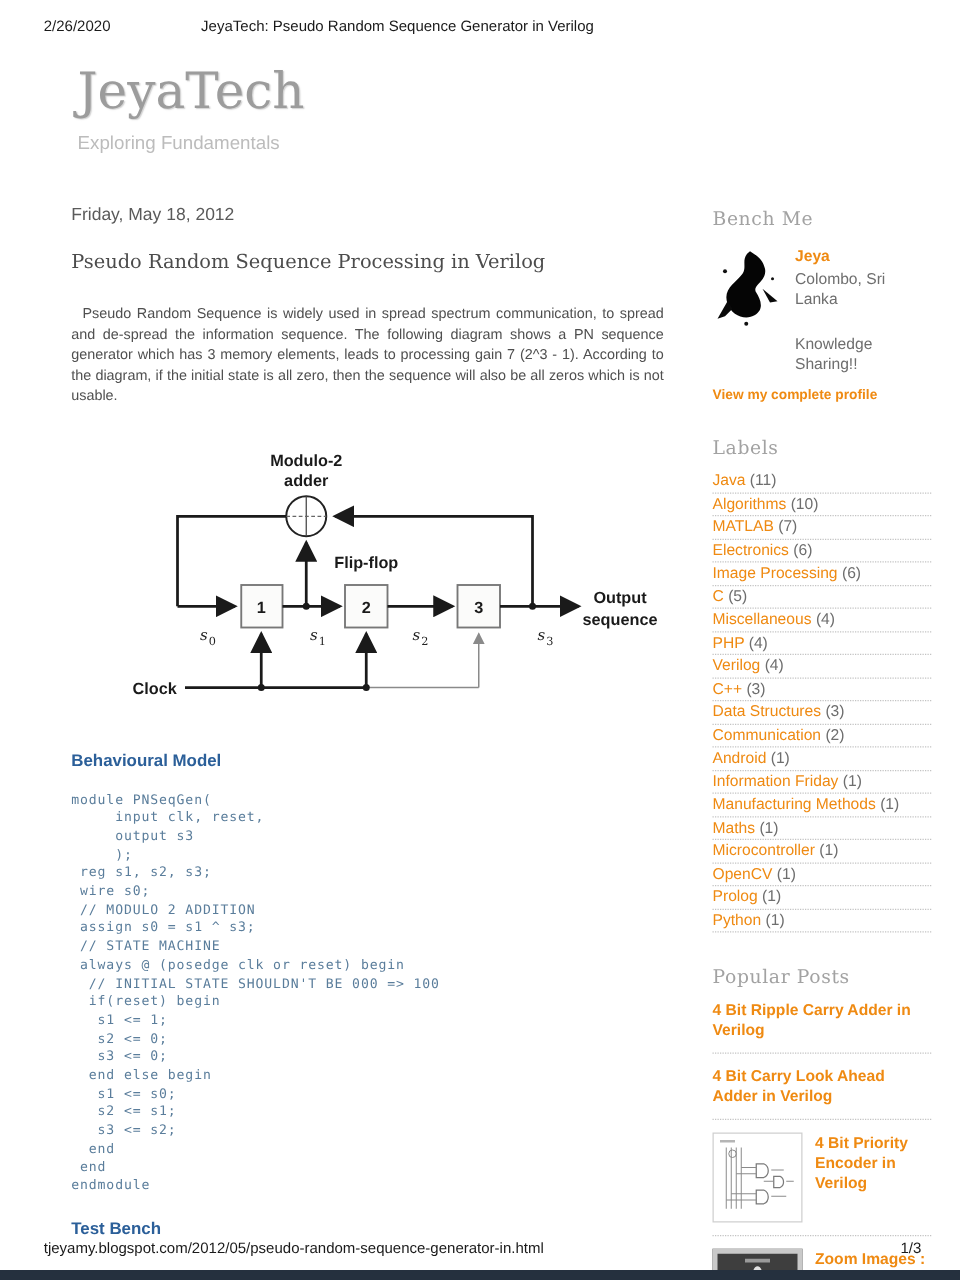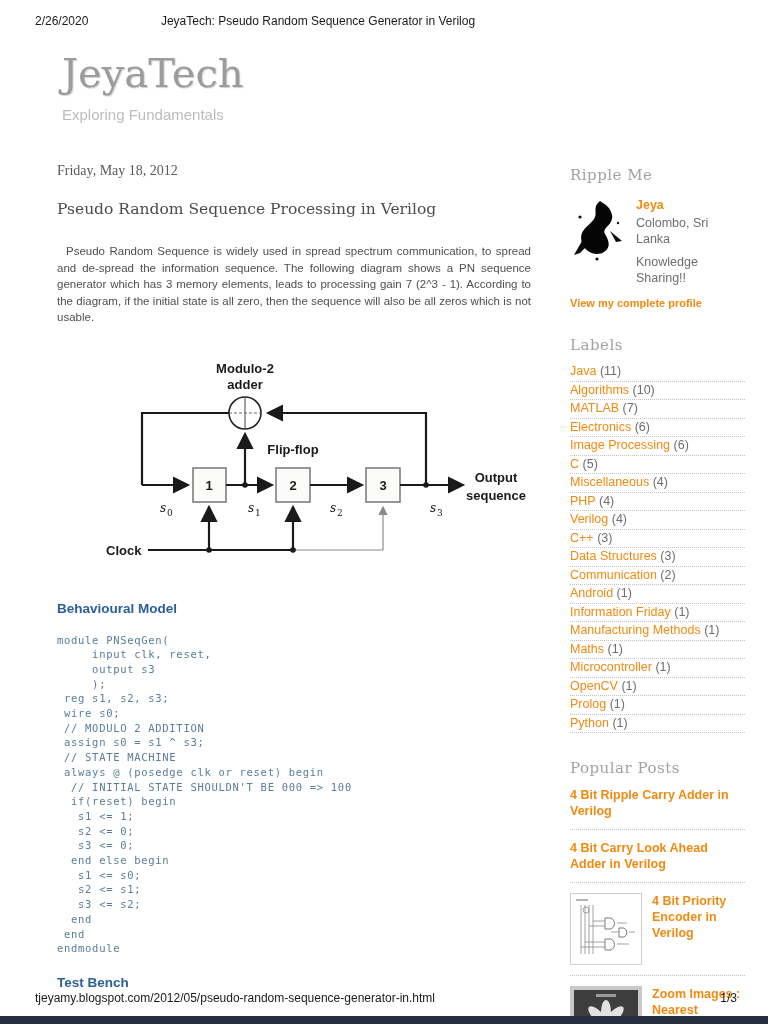--- a/index.html
+++ b/index.html
@@ -16,42 +16,42 @@
   .pf-page { position:absolute; right:31px; }
   .bottom-bar { position:absolute; left:0; bottom:0; width:768px; height:8px; background:#25303e; }
 
   
   .blog-header { position:absolute; left:62px; top:50px; }
   .blog-title { font-family:"DejaVu Serif", serif; font-size:40px; font-weight:400; color:#9c9c9c; text-shadow:1px 1px 1px rgba(120,120,120,.35); }
   .blog-tagline { margin-top:10px; font-size:15px; color:#bcbcbc; }
 
   
   .main-col { position:absolute; left:57px; top:163px; width:474px; }
-  .post-date { font-family:Liberation Serif, serif; font-size:14px; color:#5a5a5a; }
+  .post-date { font-family:Liberation Sans, sans-serif; font-size:14px; color:#5a5a5a; }
   .post-title { margin-top:21px; font-family:"DejaVu Serif", serif; font-size:15.5px; font-weight:400; color:#4c4c4c; }
   .post-intro { margin-top:25px; font-size:11.5px; line-height:16.5px; color:#4f4f4f; text-align:justify; text-indent:9px; }
 
   .diagram-wrap { margin-top:23px; margin-left:21px; width:470px; height:218px; }
   .dg-text { font-family:"Liberation Sans", sans-serif; font-size:13px; font-weight:600; fill:#1a1a1a; }
   .dg-sig { font-family:"DejaVu Serif", serif; font-style:italic; font-size:12px; fill:#222; }
   .dg-sub { font-family:"DejaVu Serif", serif; font-size:9px; fill:#222; }
 
   .h-blue { margin-top:34px; font-size:13.5px; font-weight:bold; color:#2b5f99; }
   .code-block { margin-top:17px; font-family:"DejaVu Sans Mono", monospace; font-size:10.5px; line-height:14.7px; letter-spacing:.7px; color:#5a7d9b; white-space:pre; }
   .h-blue2 { margin-top:19px; font-size:13.5px; font-weight:bold; color:#2b5f99; }
 
   
   .sidebar { position:absolute; left:570px; top:166px; width:175px; }
   .sb-heading { font-family:"DejaVu Serif", serif; font-size:15px; font-weight:400; color:#a2a2a2; letter-spacing:.5px; }
   .about-row { margin-top:13px; display:flex; }
   .avatar { width:57px; height:66px; flex:none; }
   .about-info { margin-left:9px; font-size:12.5px; line-height:16px; }
   .about-name { color:#ef8a12; font-weight:bold; }
   .about-loc { margin-top:2px; color:#6e6e6e; width:84px; }
-  .about-bio { margin-top:7px; color:#6e6e6e; width:84px; }
+  .about-bio { margin-top:20px; color:#6e6e6e; width:84px; }
   .profile-link { display:block; margin-top:11px; font-size:11px; font-weight:bold; color:#ef8a12; text-decoration:none; }
 
   .labels-sec { margin-top:27px; }
   .label-list { margin-top:9px; }
   .label-row { padding:2px 0 3px; border-bottom:1px dotted #c3c3c3; font-size:12.5px; line-height:12.5px; }
   .label-link { color:#ef8a12; text-decoration:none;margin-top:16px; }
   .label-count { color:#6e6e6e; }
 
   .popular-sec { margin-top:26px; }
   .pp-item { margin-top:10px; padding-bottom:10px; border-bottom:1px dotted #c3c3c3; }
@@ -167,21 +167,21 @@
    s3 &lt;= s2;
   end
  end
 endmodule</pre>
     <div class="h-blue2">Test Bench</div>
   </div>
 
   <div class="sidebar">
 
     <div class="about-sec">
-      <div class="sb-heading">Ripple Me</div>
+      <div class="sb-heading">Bench Me</div>
       <div class="about-row">
         <div class="avatar">
           <svg width="57" height="66" viewBox="0 0 57 66">
             <path d="M30 4 C22 10 28 16 24 22 C18 30 8 34 12 46 C15 55 26 60 34 55 C42 50 38 42 35 37 C31 31 44 28 42 18 C40 10 36 8 30 4 Z" fill="#050505"></path>
             <path d="M12 44 L4 58 L10 56 L16 50 Z" fill="#0a0a0a"></path>
             <path d="M40 34 L52 44 L46 45 Z" fill="#0a0a0a"></path>
             <circle cx="10" cy="20" r="1.6" fill="#111"></circle>
             <circle cx="48" cy="26" r="1.2" fill="#111"></circle>
             <circle cx="27" cy="62" r="1.6" fill="#111"></circle>
           </svg>

